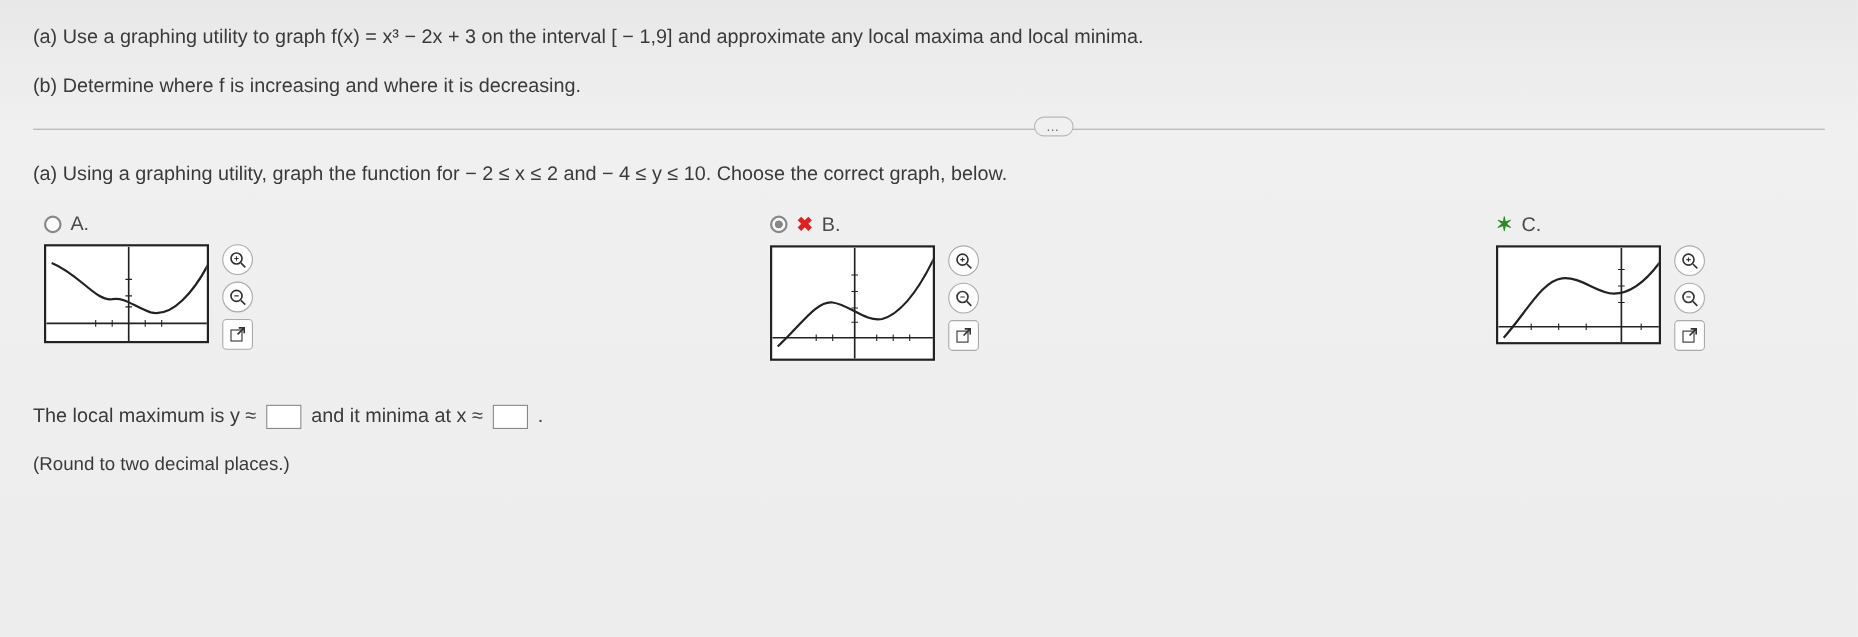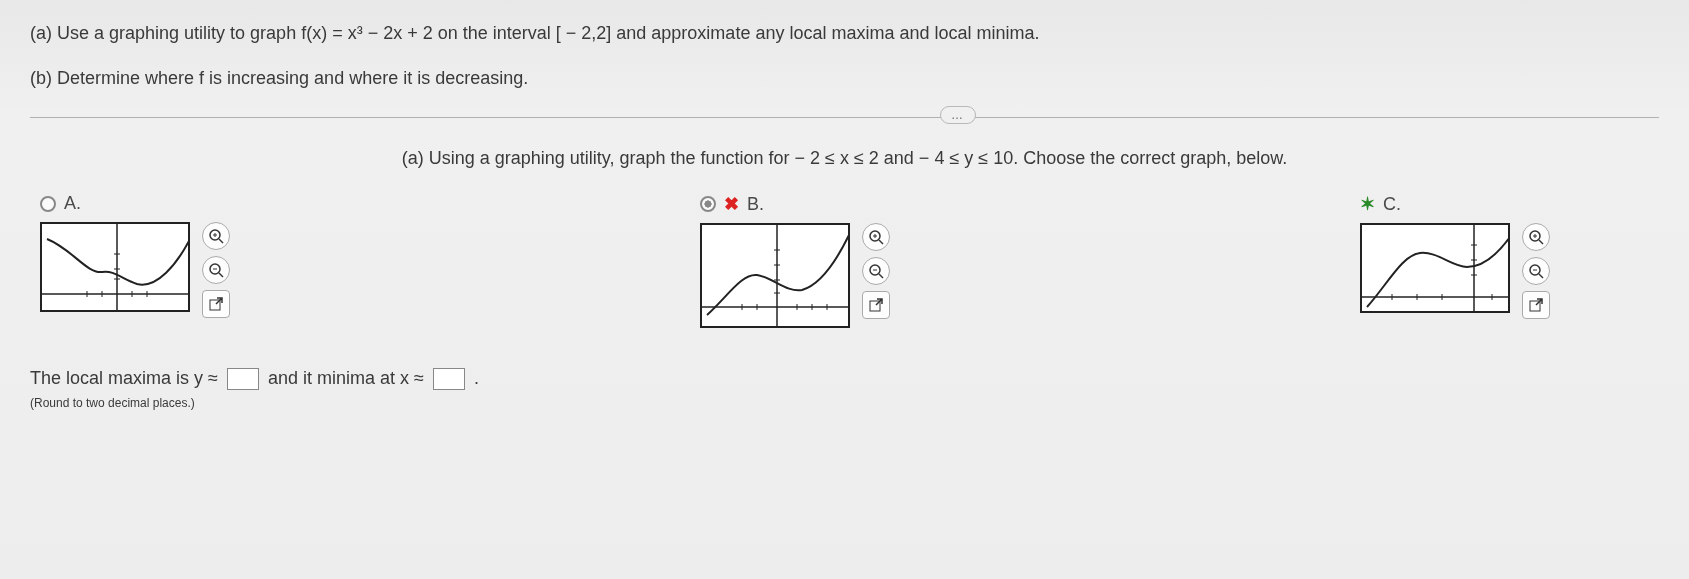--- a/index.html
+++ b/index.html
@@ -13,21 +13,21 @@
     font-size: 18px;
   }
   .problem-text { margin-bottom: 18px; line-height: 1.5; }
   .divider-wrap { position: relative; margin: 25px 0 30px; }
   .hr-line { border: none; border-top: 1px solid #b0b0b0; }
   .ellipsis-pill {
     position: absolute; top: -11px; left: 910px;
     background: #f0f0f0; border: 1px solid #b8b8b8; border-radius: 10px;
     padding: 1px 10px; font-size: 12px; color: #666; letter-spacing: 2px;
   }
-  .sub-instruction { margin-bottom: 24px; text-align: center; }
+  .sub-instruction { margin-bottom: 24px; }
   .choices-row { display: flex; gap: 400px; padding-left: 10px; }
   .choice { display: flex; flex-direction: column; gap: 8px; width: 260px; }
   .choice-label { display: flex; align-items: center; gap: 8px; font-size: 18px; color: #4a4a4a; }
   .radio-circle {
     width: 16px; height: 16px; border: 2px solid #888; border-radius: 50%;
     display: inline-block; background: #fafafa;
   }
   .x-mark { color: #d22; font-weight: bold; font-size: 18px; }
   .check-star { color: #2a8a2a; font-size: 18px; font-weight: bold; }
   .check-selected {
@@ -46,29 +46,29 @@
     width:28px; height:28px; border:1px solid #aaa; border-radius:50%;
     background:#fdfdfd; display:flex; align-items:center; justify-content:center;
     font-size:14px; color:#333; cursor:pointer;
   }
   .ctrl-btn.square { border-radius:4px; }
   .answer-line { margin-top: 40px; font-size:18px; }
   .answer-box {
     display:inline-block; width:32px; height:22px; border:1px solid #888;
     background:#fff; vertical-align:middle; margin:0 4px;
   }
-  .round-note { margin-top:6px; font-size:12px; }
+  .round-note { margin-top:22px; font-size:17px; }
   .axis { stroke:#222; stroke-width:1.5; }
   .ticks { stroke:#222; stroke-width:1; }
   .curve { stroke:#222; stroke-width:2; fill:none; }
 </style>
 </head>
 <body>
 
-<div class="problem-text">(a)  Use a graphing utility to graph f(x) = x³ − 2x + 2 on the interval [ − 2,2] and approximate any local maxima and local minima.</div>
+<div class="problem-text">(a)  Use a graphing utility to graph f(x) = x³ − 2x + 3 on the interval [ − 1,9] and approximate any local maxima and local minima.</div>
 <div class="problem-text">(b)  Determine where f is increasing and where it is decreasing.</div>
 
 <div class="divider-wrap">
   <hr class="hr-line">
   <div class="ellipsis-pill">…</div>
 </div>
 
 <div class="sub-instruction">(a)  Using a graphing utility, graph the function for  − 2 ≤ x ≤ 2 and  − 4 ≤ y ≤ 10.   Choose the correct graph, below.</div>
 
 <div class="choices-row">
@@ -216,19 +216,19 @@
               <path d="M8 1 h5 v5 M13 1 L7 7" fill="none" stroke="#333" stroke-width="1.5"></path>
             </svg>
         </div>
       </div>
     </div>
   </div>
 
 </div>
 
 <div class="answer-line">
-  <span>The local maxima is y ≈</span>
+  <span>The local maximum is y ≈</span>
   <span class="answer-box"></span>
   <span>and it minima at x ≈</span>
   <span class="answer-box"></span>
   <span>.</span>
 </div>
 <div class="round-note">(Round to two decimal places.)</div>
 
 </body></html>

